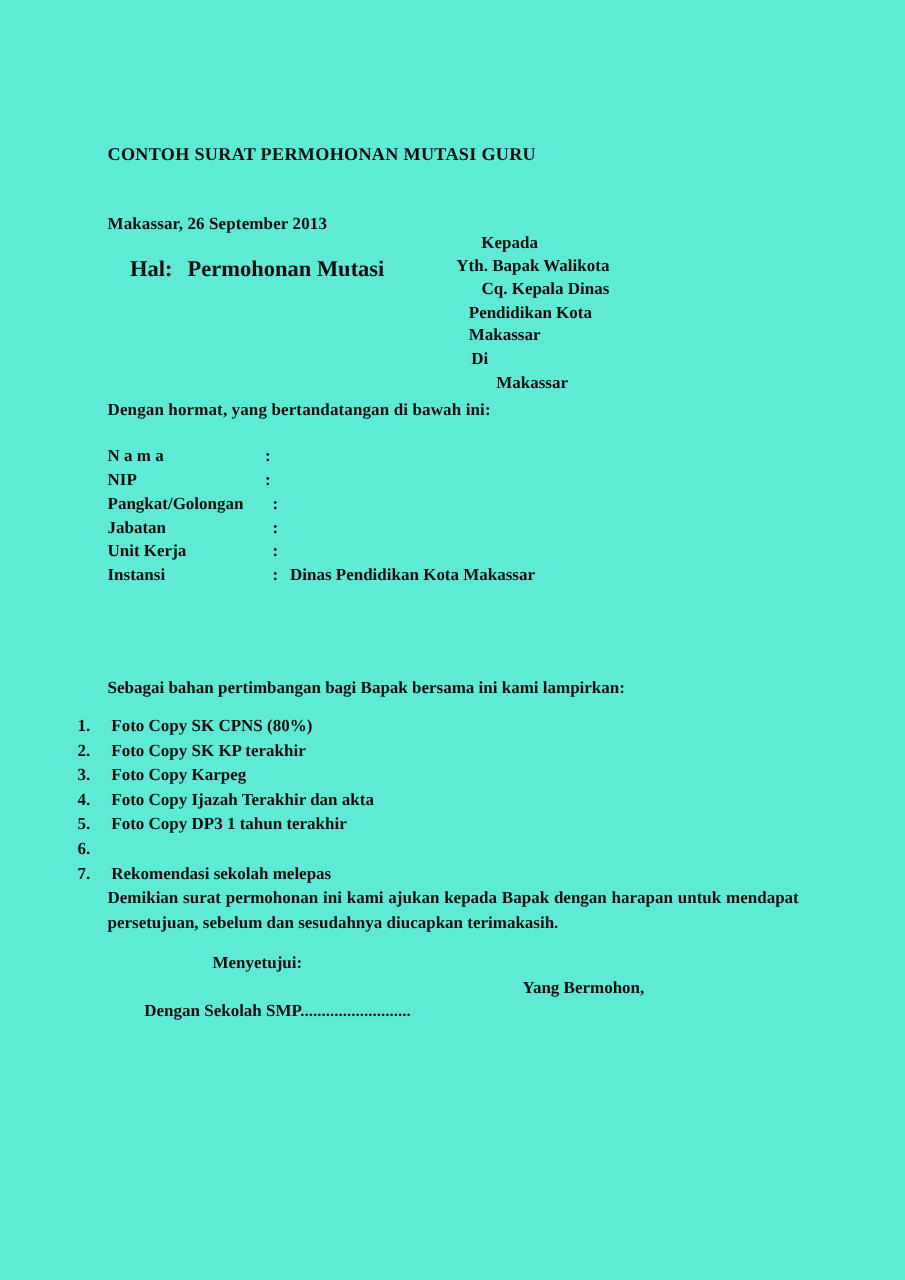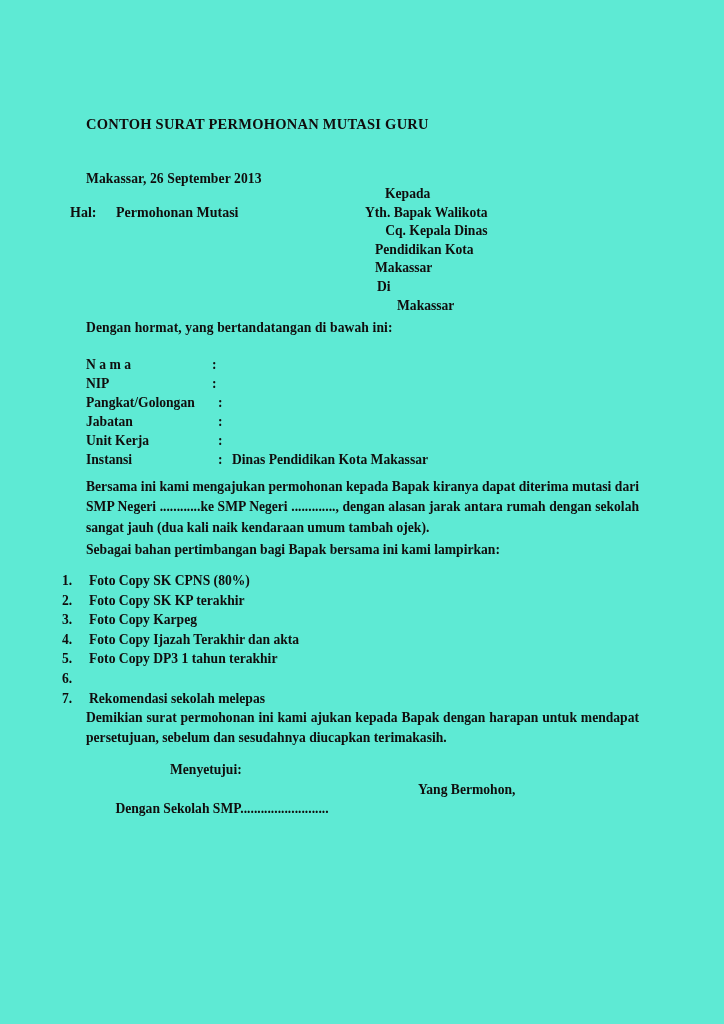--- a/index.html
+++ b/index.html
@@ -40,23 +40,23 @@
   }
 
   
   #letter-date {
     left: 86px;
     top: 171px;
     font-size: 13.6px;
   }
   #subject-row {
     position: absolute;
-    left: 70px;
+    left: 104px;
     top: 205px;
-    font-size: 14px;
+    font-size: 18px;
     font-weight: bold;
     display: flex;
   }
   #subject-row .sub-label { width: 46px; }
 
   
   #recipient-block {
     position: absolute;
     left: 340px;
     top: 185px;
@@ -211,21 +211,20 @@
       <span class="field-colon">:</span>
       <span class="field-value"></span>
     </div>
     <div class="field-row wide">
       <span class="field-label">Instansi</span>
       <span class="field-colon">:</span>
       <span class="field-value">Dinas Pendidikan Kota Makassar</span>
     </div>
   </div>
 
-  <div class="para" id="para-request">Bersama ini kami mengajukan permohonan kepada Bapak kiranya dapat diterima mutasi dari SMP Negeri ............ke SMP Negeri ............., dengan alasan jarak antara rumah dengan sekolah sangat jauh (dua kali naik kendaraan umum tambah ojek).</div>
 
   <div class="para" id="para-attach">Sebagai bahan pertimbangan bagi Bapak bersama ini kami lampirkan:</div>
 
   <div id="attachment-list">
     <div class="list-item">
       <span class="li-num">1.</span>
       <span class="li-text">Foto Copy SK CPNS (80%)</span>
     </div>
     <div class="list-item">
       <span class="li-num">2.</span>

